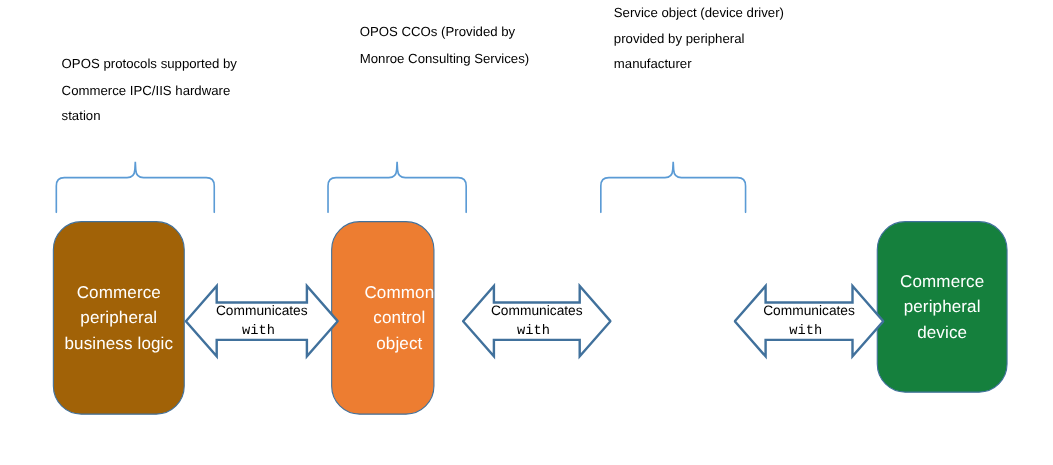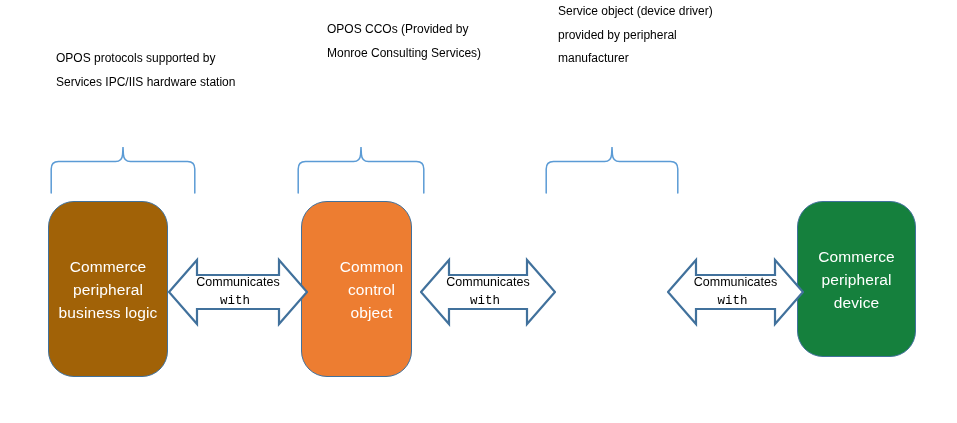--- a/index.html
+++ b/index.html
@@ -35,21 +35,21 @@
     align-items:center;
     justify-content:center;
     text-align:center;
     color:#ffffff;
     font-size:15.5px;
     line-height:23px;
     white-space:pre-line;
     letter-spacing:.1px;
   }
   #node-0{left:48px; top:201px;width:120px;height:176px;background:#a16207;}
-  #node-1{left:301px;top:201px;width:111px;height:176px;background:#ED7D31;padding-left:30px;}
+  #node-1{left:301px;top:201px;width:94px;height:176px;background:#ED7D31;padding-left:30px;}
   #node-2{left:549px;top:201px;width:119px;height:176px;background:#A5A5A5;}
   #node-3{left:797px;top:201px;width:119px;height:156px;background:#15803d;}
 
   
   .conn{position:absolute;top:255px;height:74px;}
   #conn-0{left:168px;width:140px;}
   #conn-1{left:420px;width:136px;}
   #conn-2{left:667px;width:137px;}
   .conn svg{display:block;width:100%;height:100%;}
   .conn .clabel{
@@ -66,21 +66,21 @@
   #brace-0{left:50px; top:146px;width:146px;}
   #brace-1{left:297px;top:146px;width:128px;}
   #brace-2{left:545px;top:146px;width:134px;}
   .brace svg{display:block;width:100%;height:100%;}
 </style>
 </head>
 <body>
 
 <div id="stage">
 
-  <div class="annot" id="annot-0">OPOS protocols supported by Services IPC/IIS hardware station</div>
+  <div class="annot" id="annot-0">OPOS protocols supported by Commerce IPC/IIS hardware station</div>
   <div class="annot" id="annot-1">OPOS CCOs (Provided by Monroe Consulting Services)</div>
   <div class="annot" id="annot-2">Service object (device driver) provided by peripheral manufacturer</div>
 
   <div class="brace" id="brace-0">
     <svg viewBox="0 0 146 48" preserveAspectRatio="none">
       <path d="M1.2 47 L1.2 23 Q1.2 15.5 8.5 15.5 L65.5 15.5 Q72.2 15.5 72.6 8.2 L73 1 L73.4 8.2 Q73.8 15.5 80.5 15.5 L137.5 15.5 Q144.8 15.5 144.8 23 L144.8 47" fill="none" stroke="#5B9BD5" stroke-width="1.5" stroke-linecap="round"></path>
     </svg>
   </div>
   <div class="brace" id="brace-1">
     <svg viewBox="0 0 128 48" preserveAspectRatio="none">

